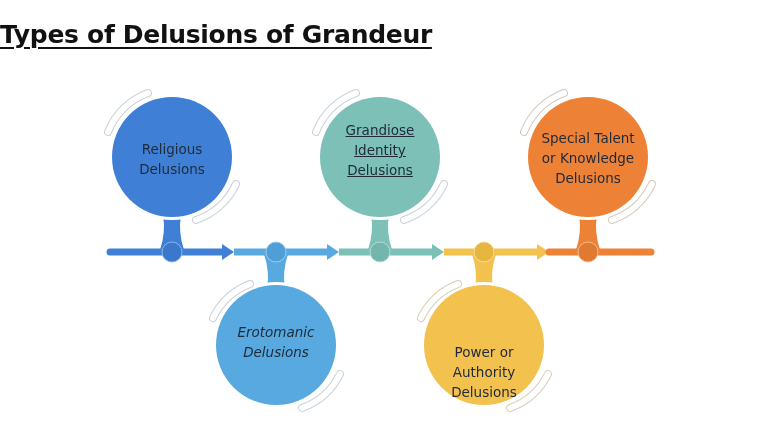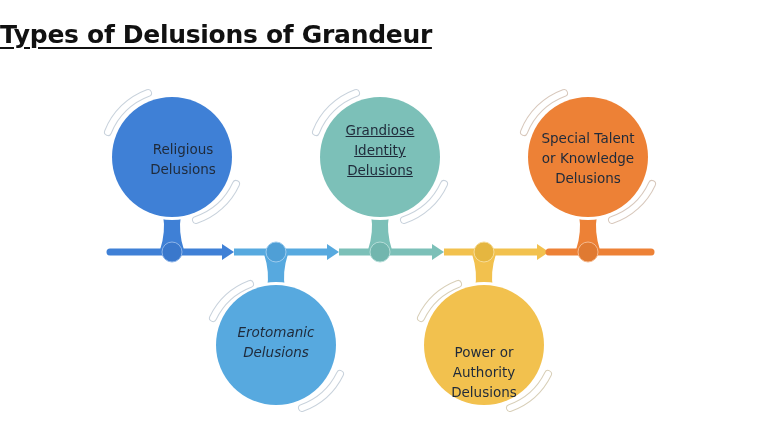--- a/index.html
+++ b/index.html
@@ -86,21 +86,21 @@
     <circle cx="588" cy="252" r="10" fill="#e07a32" stroke="#f5b98e" stroke-width="1"></circle>
     <circle cx="588" cy="157" r="63" fill="#ffffff"></circle>
     <circle cx="588" cy="157" r="60" fill="#ed8136"></circle>
     <path d="M524,132 A68,68 0 0 1 564,93" fill="none" stroke="#d8c8bc" stroke-width="8" stroke-linecap="round"></path>
     <path d="M524,132 A68,68 0 0 1 564,93" fill="none" stroke="#ffffff" stroke-width="6" stroke-linecap="round"></path>
     <path d="M652,184 A68,68 0 0 1 612,220" fill="none" stroke="#d8c8bc" stroke-width="8" stroke-linecap="round"></path>
     <path d="M652,184 A68,68 0 0 1 612,220" fill="none" stroke="#ffffff" stroke-width="6" stroke-linecap="round"></path>
   </g>
 </svg>
 
-<div class="label" style="left:128px; top:139px;text-align:center;">Religious
+<div class="label" style="left:117px; top:139px;text-align:center;">Religious
 Delusions</div>
 <div class="label" style="left:221px; top:322px;font-style:italic;">Erotomanic
 Delusions</div>
 <div class="label" style="left:325px; top:120px;text-decoration:underline;">Grandiose
 Identity
 Delusions</div>
 <div class="label" style="left:429px; top:318px;margin-top:24px;">Power or
 Authority
 Delusions</div>
 <div class="label" style="left:528px; top:128px; width:120px;">Special Talent

